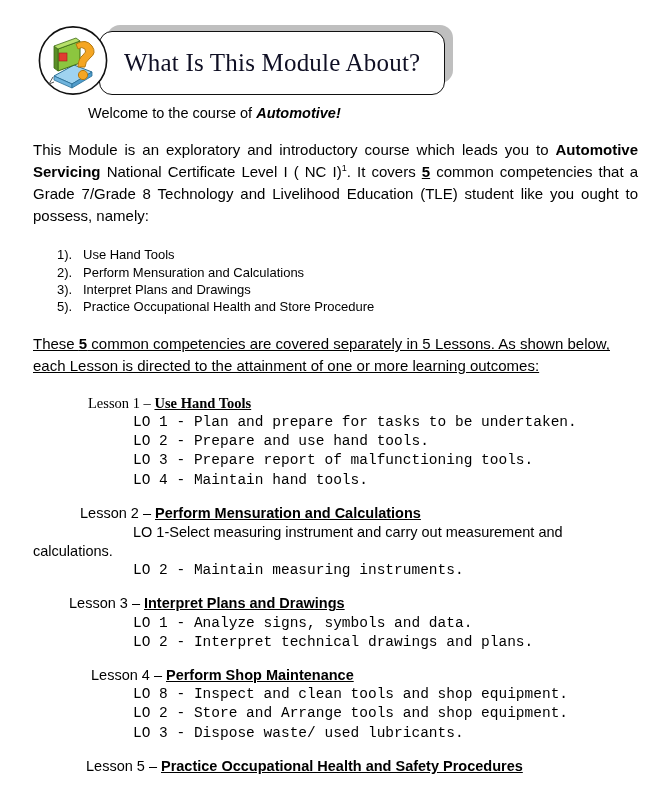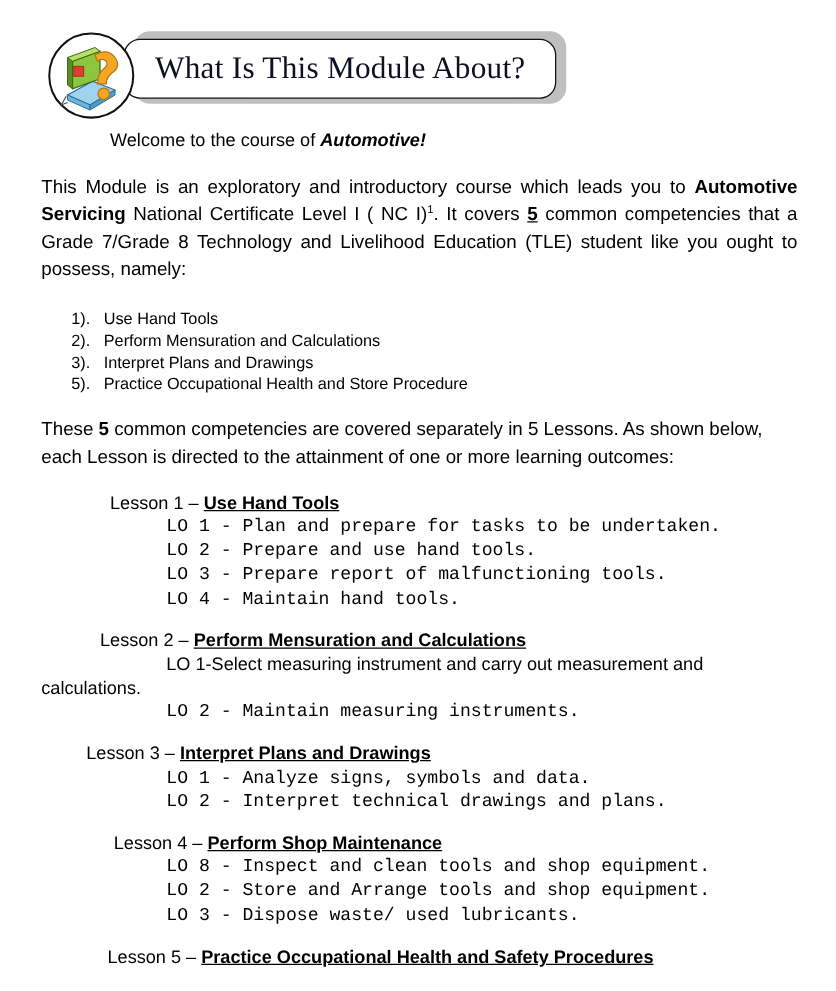--- a/index.html
+++ b/index.html
@@ -28,21 +28,21 @@
     width: 346px;
     height: 58px;
     background: #bfbfbf;
     border-radius: 13px;
   }
   .title-box {
     position: absolute;
     left: 99px;
     top: 31px;
     width: 346px;
-    height: 48px;
+    height: 64px;
     background: #ffffff;
     border: 1.6px solid #111111;
     border-radius: 13px;
     box-sizing: border-box;
     display: flex;
     align-items: center;
   }
   .title-text {
     font-family: "Liberation Serif", serif;
     font-size: 25px;
@@ -77,20 +77,21 @@
     font-size: 15px;
     line-height: 1.47;
     text-align: justify;
     margin: 17px 0 0 0;
   }
   .para2 {
     font-size: 15px;
     line-height: 1.45;
     margin: 18px 0 0 0;
     text-align: left;
+    text-decoration: underline;
   }
   b { font-weight: bold; }
   .bi { font-weight: bold; font-style: italic; }
   .bu { font-weight: bold; text-decoration: underline; }
   sup { font-size: 9px; vertical-align: super; line-height: 0; }
 
   
   .comp-list {
     margin: 19px 0 0 0;
     padding: 0;
@@ -122,21 +123,21 @@
     font-weight: bold;
     text-decoration: underline;
   }
   .lo {
     line-height: 1.32;
     font-family: Liberation Mono, monospace;
   }
   .lo-wrap { line-height: 1.32; }
 
   
-  .ind-1 { margin-left: 55px; }
+  .ind-1 { margin-left: 55px; font-family: Liberation Serif, serif; }
   .ind-2 { margin-left: 47px; }
   .ind-3 { margin-left: 36px; }
   .ind-4 { margin-left: 58px; }
   .ind-5 { margin-left: 53px; }
   .lo-ind { margin-left: 100px; }
   .lo-hang {
     margin-left: 0;
     text-indent: 100px;
   }
 </style>

